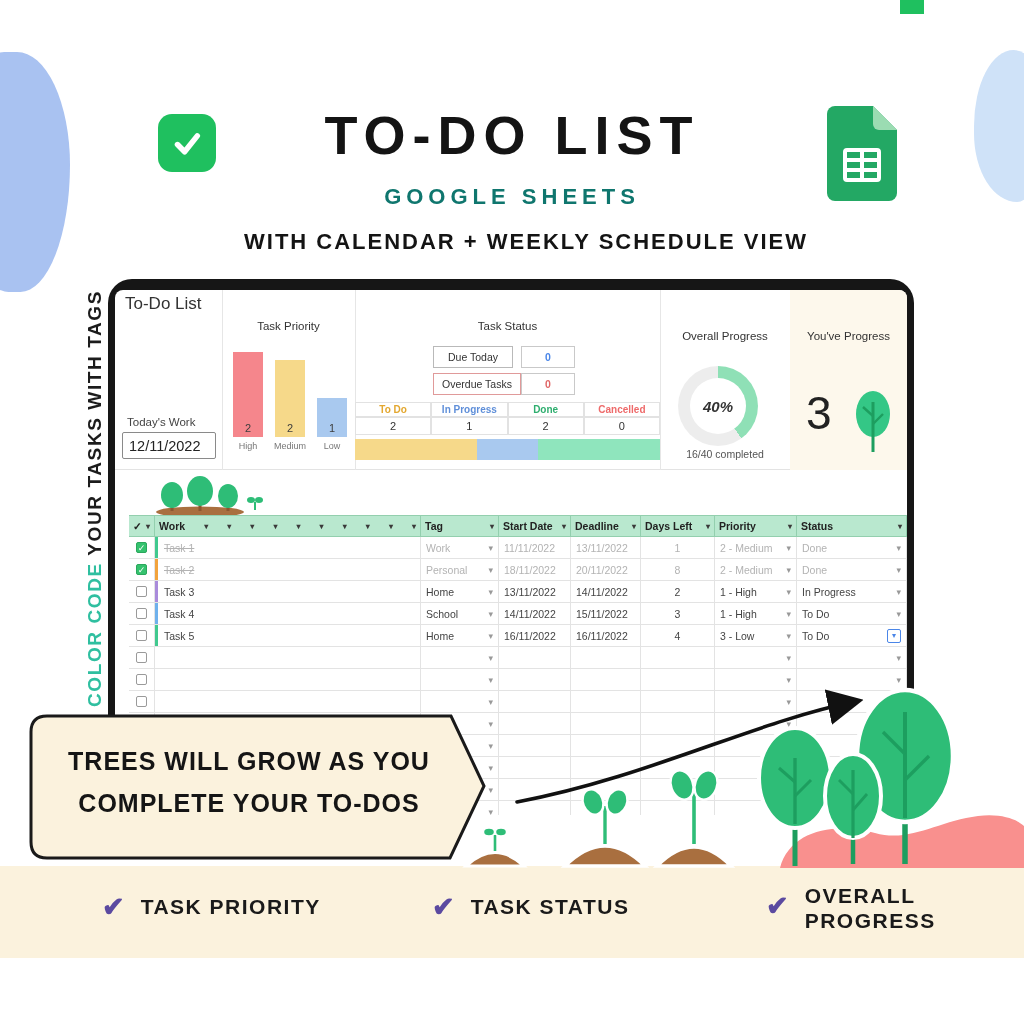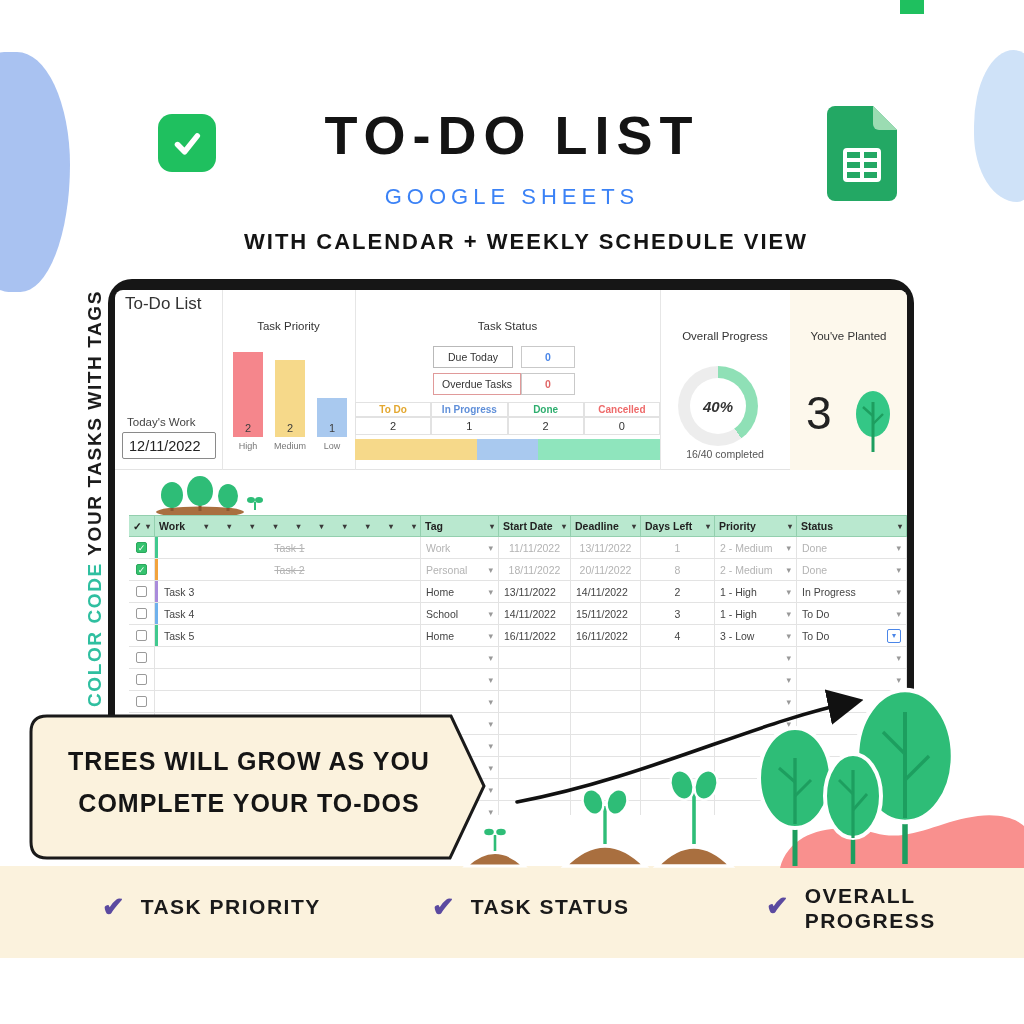--- a/index.html
+++ b/index.html
@@ -12,21 +12,21 @@
   .blob-right { position:absolute; right:-22px; top:50px; width:72px; height:152px;
     background:#cfe2f8; border-radius:55% 45% 40% 60% / 50% 40% 55% 45%; }
   .green-sq { position:absolute; left:900px; top:0; width:24px; height:14px; background:#1fc05f; }
 
   
   .check-badge { position:absolute; left:158px; top:114px; width:58px; height:58px;
     background:#1fc05f; border-radius:14px; display:flex; align-items:center; justify-content:center; }
   .main-title { position:absolute; left:0; right:0; top:104px; text-align:center;
     font-size:54px; font-weight:bold; letter-spacing:7px; color:#141414; }
   .subtitle { position:absolute; left:0; right:0; top:184px; text-align:center;
-    font-size:22px; font-weight:normal; letter-spacing:5px; color:#3b82f6; }
+    font-size:22px; font-weight:bold; letter-spacing:5px; color:#0f766e; }
   .tagline { position:absolute; left:0; right:0; top:229px; text-align:center;
     font-size:22px; font-weight:bold; letter-spacing:2px; color:#141414;padding-left:28px; }
   .sheets-icon { position:absolute; left:827px; top:106px; }
 
   
   .vert { position:absolute; left:84px; top:707px; transform:rotate(-90deg);
     transform-origin:0 0; white-space:nowrap; font-size:19px; font-weight:bold;
     letter-spacing:1.6px; z-index:2; color:#1c1c1c; }
   .vert .hl { color:#2fbfa0; }
 
@@ -76,21 +76,21 @@
   .tr { display:grid; grid-template-columns:var(--cols); height:22px; }
   .tr-head > div { background:#b9e8cf; border-right:1px solid #93cfae; border-top:1px solid #93cfae;
     border-bottom:1px solid #93cfae; display:flex; align-items:center; padding:0 4px;
     font-weight:bold; color:#222; justify-content:space-between; }
   .tr-body > div { border-right:1px solid #e3e3e3; border-bottom:1px solid #e3e3e3;
     display:flex; align-items:center; padding:0 5px; position:relative; background:#fff; }
   .tr-body > .center { justify-content:center; }
   .tr-body > .dd { justify-content:space-between; }
   .dda { color:#999; font-size:9px; }
   .fi { color:#3a3a3a; font-size:8px; }
-  .done-row > div { color:#b3b3b3;justify-content:center; }
+  .done-row > div { color:#b3b3b3; }
   .done-row .task-text { text-decoration:line-through; }
   .strip { position:absolute; left:0; top:0; width:3px; height:100%; }
   .task-text { padding-left:4px; }
   .c-check { justify-content:center !important; padding:0 !important; }
   .cb { width:11px; height:11px; border:1.4px solid #9a9a9a; border-radius:2px; background:#fff;
     display:flex; align-items:center; justify-content:center; font-size:9px; color:#fff; }
   .cb.checked { background:#35c26e; border-color:#2aa75c; }
   .active-box { width:14px; height:14px; border:1.5px solid #4a86e8; border-radius:2px;
     display:flex; align-items:center; justify-content:center; color:#4a86e8; font-size:8px; background:#fff; }
 
@@ -192,21 +192,21 @@
           <div style="width: 40%; background: rgb(143, 229, 189);"></div>
         </div>
 
         <div class="panel-title" style="left:545px; width:130px; top:40px;">Overall Progress</div>
         <div class="donut">
           <div class="donut-hole">40%</div>
         </div>
         <div class="prog-caption">16/40 completed</div>
 
         <div class="planted">
-          <div class="panel-title" style="left:0; width:117px; top:40px;">You've Planted</div>
+          <div class="panel-title" style="left:0; width:117px; top:40px;">You've Progress</div>
           <div class="planted-count">3</div>
           <svg style="position:absolute; left:60px; top:100px;" width="46" height="64" viewBox="0 0 46 64">
             <ellipse cx="23" cy="24" rx="17" ry="23" fill="#34c786"></ellipse>
             <line x1="23" y1="12" x2="23" y2="62" stroke="#1d9e5f" stroke-width="3"></line>
             <line x1="23" y1="26" x2="13" y2="17" stroke="#1d9e5f" stroke-width="2.4"></line>
             <line x1="23" y1="34" x2="33" y2="24" stroke="#1d9e5f" stroke-width="2.4"></line>
           </svg>
         </div>
       </div>
 

